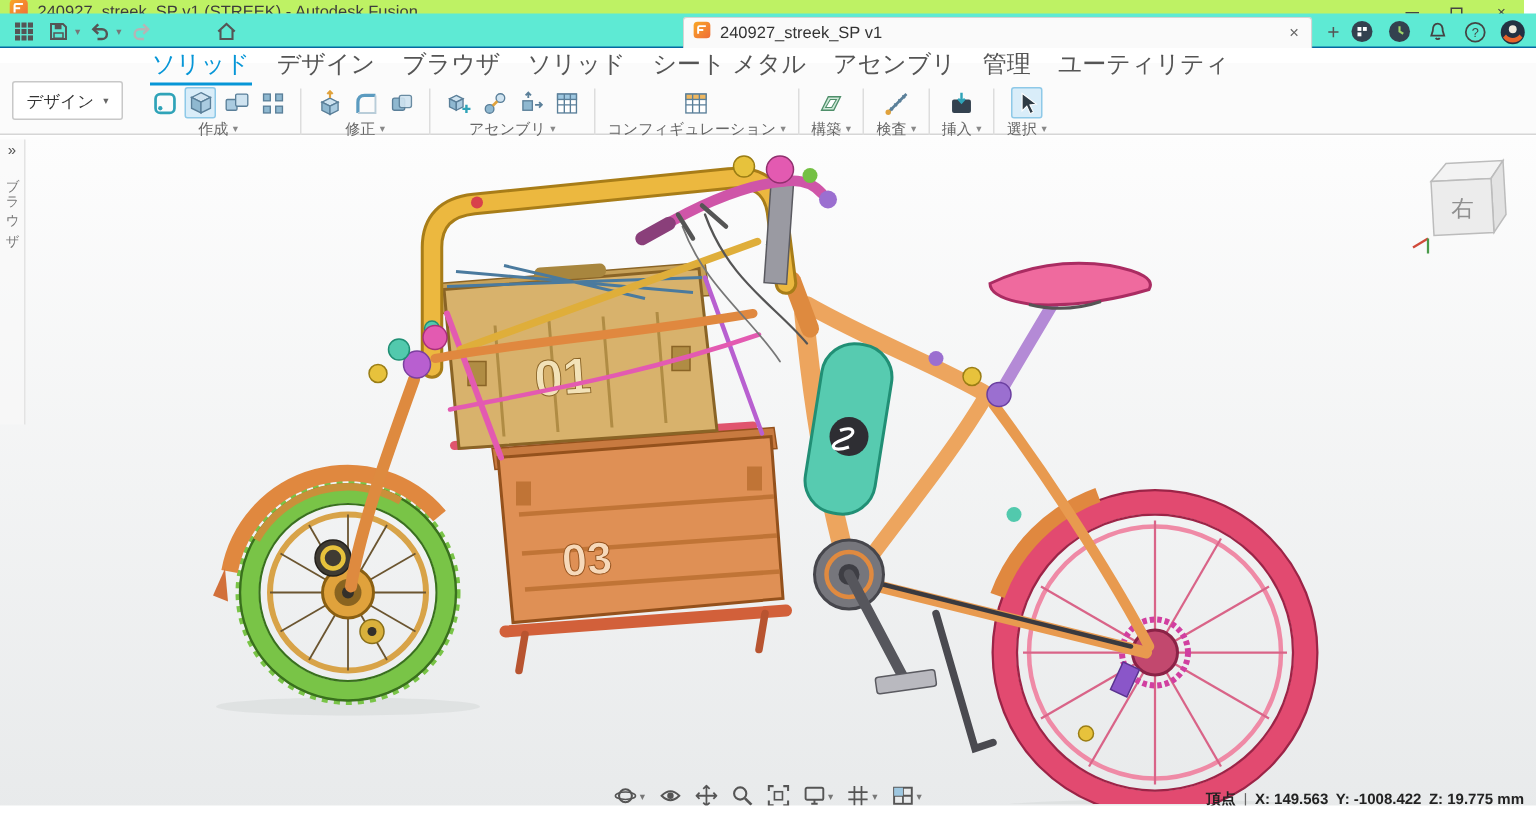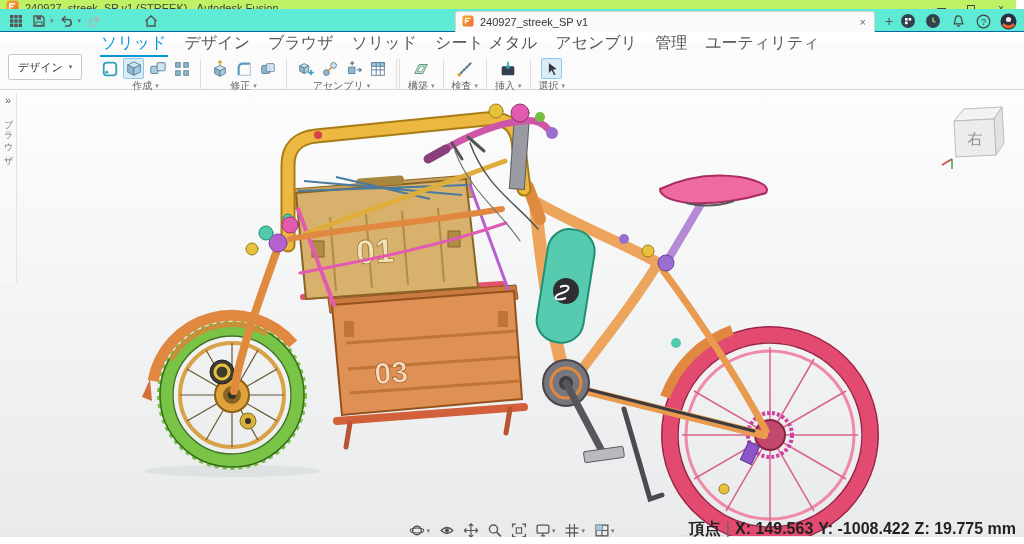--- a/index.html
+++ b/index.html
@@ -56,21 +56,21 @@
   
   .viewcube { position:absolute; right:12px; top:6px; width:74px; height:74px; }
 
   
   .navbar { position:absolute; left:50%; transform:translateX(-50%); bottom:6px; display:flex; align-items:center; gap:9px; }
   .nitem { display:flex; align-items:center; gap:2px; }
   .nitem .caret { font-size:7px; color:#777; }
 
   
   .bottom-strip { position:absolute; left:0; right:0; bottom:0; height:7px; background:#fff; }
-  .coords { position:absolute; right:8px; bottom:4px; font-size:16px; color:#222; display:flex; gap:5px; align-items:baseline; }
+  .coords { position:absolute; right:8px; bottom:4px; font-size:10px; color:#222; display:flex; gap:5px; align-items:baseline; }
   .coords .sel { font-weight:bold; }
   .coords .val { font-weight:bold; }
   .coords .sep { color:#666; font-weight:normal; }
 </style>
 </head>
 <body>
 
 <div class="app">
 
   <div class="titlebar">
@@ -315,20 +315,35 @@
                 </svg>
               </span>
           </div>
           <div class="glabel">
               <span>アセンブリ</span>
               <span class="caret">▾</span>
             </div>
         </div>
         <div class="gdiv"></div>
 
+        <div class="rgroup">
+          <div class="gicons">
+            <span class="tbtn">
+                <svg width="18" height="18" viewBox="0 0 20 20">
+                  <rect x="2.5" y="3" width="15" height="14" fill="#fff" stroke="#5a7f99"></rect>
+                  <rect x="2.5" y="3" width="15" height="4" fill="#f0b860" stroke="#5a7f99"></rect>
+                  <path d="M2.5 11 H17.5 M7.5 3 V17 M12.5 3 V17" stroke="#5a7f99" stroke-width="1"></path>
+                </svg>
+              </span>
+          </div>
+          <div class="glabel">
+              <span>コンフィギュレーション</span>
+              <span class="caret">▾</span>
+            </div>
+        </div>
         <div class="gdiv"></div>
 
         <div class="rgroup">
           <div class="gicons">
             <span class="tbtn">
                 <svg width="18" height="18" viewBox="0 0 20 20">
                   <polygon points="3,15 8,5 17,5 12,15" fill="#cfe8d8" stroke="#4f8f6a"></polygon>
                   <polygon points="6,13 9.5,7 14,7 10.5,13" fill="#fff" stroke="#4f8f6a" stroke-width="0.8"></polygon>
                 </svg>
               </span>

